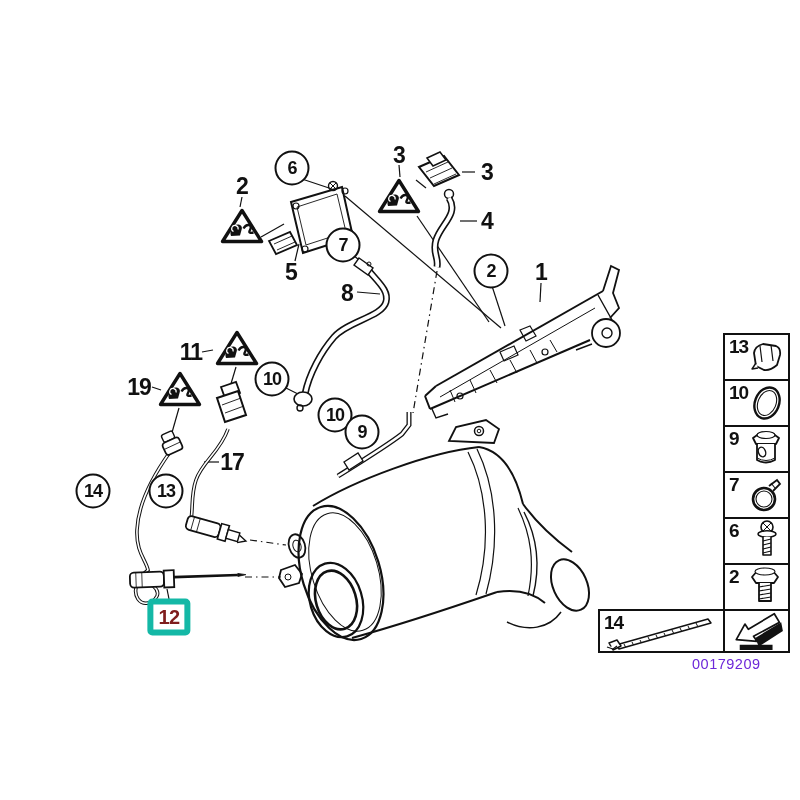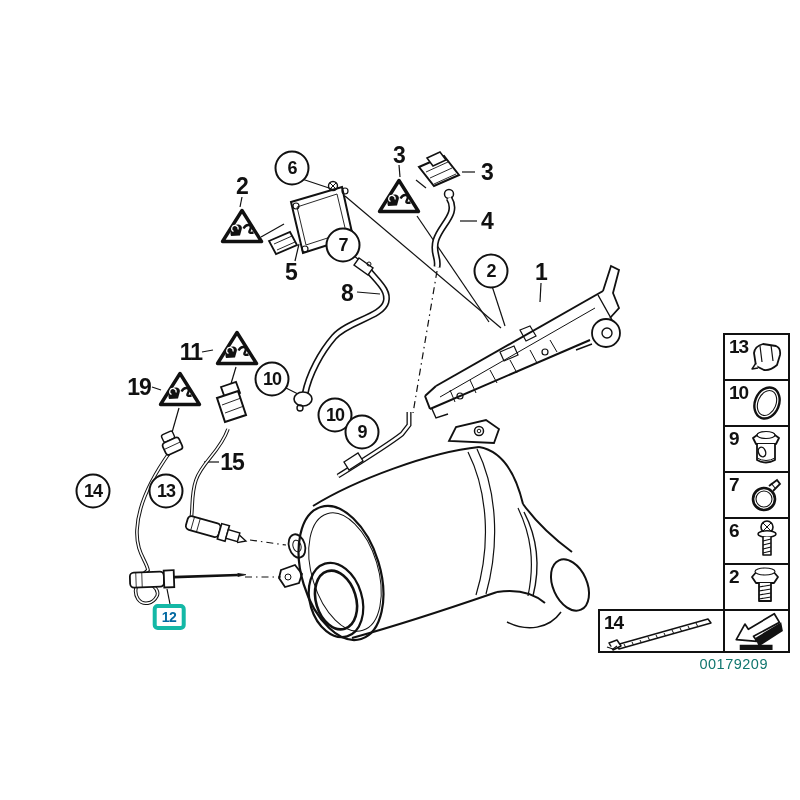--- a/index.html
+++ b/index.html
@@ -5,35 +5,35 @@
   html,body{margin:0;padding:0;background:#fff;}
   .stage{position:relative;width:800px;height:800px;background:#ffffff;overflow:hidden;
          font-family:"Liberation Sans",sans-serif;color:#111;}
   .art{position:absolute;left:0;top:0;}
   .plainNum{position:absolute;transform:translate(-50%,-50%);font-weight:bold;font-size:23px;
             letter-spacing:-1px;color:#111;line-height:1;white-space:nowrap;}
   .circNum{position:absolute;width:31px;height:31px;transform:translate(-50%,-50%);
            border:2.5px solid #111;border-radius:50%;background:#fff;display:flex;
            align-items:center;justify-content:center;font-weight:bold;font-size:18px;
            letter-spacing:-1px;color:#111;}
-  .redNum{position:absolute;transform:translate(-50%,-50%);border:4px solid #14b8a6;
-          border-radius:5px;background:#fff;padding:1px 5px;font-weight:bold;font-size:14px;
-          letter-spacing:-0.5px;color:#0369a1;line-height:1.15;}
+  .redNum{position:absolute;transform:translate(-50%,-50%);border:6px solid #14b8a6;
+          border-radius:5px;background:#fff;padding:1px 5px;font-weight:bold;font-size:20px;
+          letter-spacing:-0.5px;color:#7f1d1d;line-height:1.15;}
   .sbcol{position:absolute;left:723px;top:333px;width:67px;}
   .sbcell{box-sizing:border-box;width:67px;height:48px;margin-top:-2px;border:2px solid #111;
           background:#fff;position:relative;}
   .sbcell:first-child{margin-top:0;}
   .sblabel{position:absolute;left:4px;top:1px;font-weight:bold;font-size:19px;letter-spacing:-1px;}
   .sbicon{position:absolute;right:2px;top:50%;transform:translateY(-50%);}
   .sbwide{position:absolute;left:598px;top:609px;width:127px;height:44px;border:2px solid #111;
           box-sizing:border-box;background:#fff;}
   .sbarrow{position:absolute;left:723px;top:609px;width:67px;height:44px;border:2px solid #111;
            box-sizing:border-box;background:#fff;display:flex;align-items:center;justify-content:center;}
-  .code{position:absolute;left:692px;top:656px;width:76px;text-align:right;font-size:14.5px;
-        letter-spacing:0.5px;color:#0f766e;}
+  .code{position:absolute;left:692px;top:656px;width:76px;text-align:left;font-size:14.5px;
+        letter-spacing:0.5px;color:#6d28d9;}
 </style>
 </head>
 <body>
 
 <div class="stage">
 
   <svg class="art" width="800" height="800" viewBox="0 0 800 800">
     <defs>
       <g id="warnTri">
         <polygon points="0,-16.5 19.5,14.5 -19.5,14.5" fill="#fff" stroke="#111" stroke-width="3.4" stroke-linejoin="round"></polygon>
@@ -195,21 +195,21 @@
 
   <div class="plainNum" style="left:242px;top:186px">2</div>
   <div class="plainNum" style="left:399px;top:155px">3</div>
   <div class="plainNum" style="left:487px;top:172px">3</div>
   <div class="plainNum" style="left:487px;top:221px">4</div>
   <div class="plainNum" style="left:291px;top:272px">5</div>
   <div class="plainNum" style="left:347px;top:293px">8</div>
   <div class="plainNum" style="left:541px;top:272px">1</div>
   <div class="plainNum" style="left:191px;top:352px">11</div>
   <div class="plainNum" style="left:139px;top:387px">19</div>
-  <div class="plainNum" style="left:232px;top:462px">15</div>
+  <div class="plainNum" style="left:232px;top:462px">17</div>
 
   <div class="circNum" style="left:292px;top:168px">6</div>
   <div class="circNum" style="left:343px;top:245px">7</div>
   <div class="circNum" style="left:491px;top:271px">2</div>
   <div class="circNum" style="left:272px;top:379px">10</div>
   <div class="circNum" style="left:335px;top:415px">10</div>
   <div class="circNum" style="left:362px;top:432px">9</div>
   <div class="circNum" style="left:93px;top:491px">14</div>
   <div class="circNum" style="left:166px;top:491px">13</div>
 

